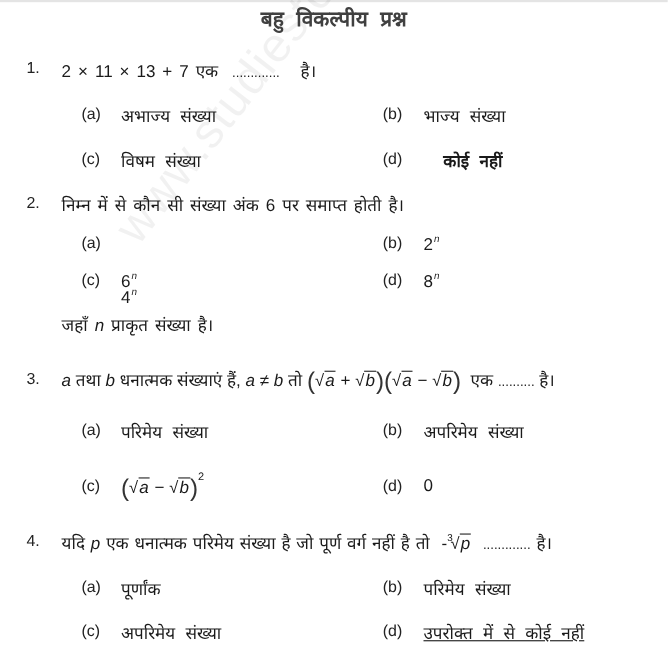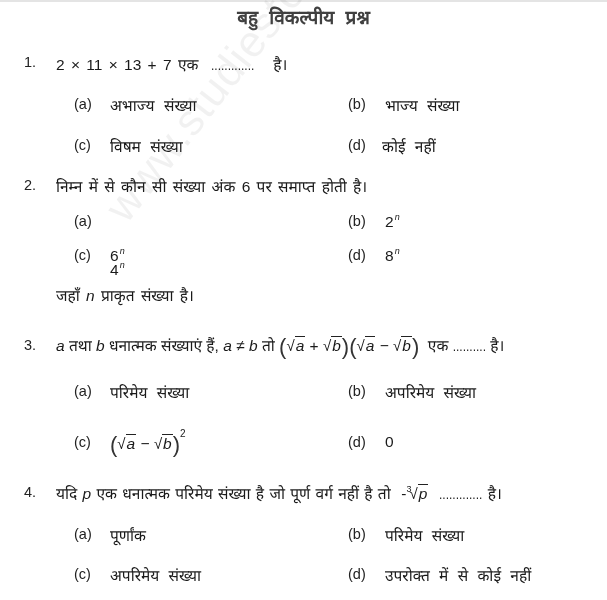--- a/index.html
+++ b/index.html
@@ -123,21 +123,21 @@
   <span class="abs opt-label" style="left:74px; top:96px;">(a)</span>
   <span class="abs opt-text" style="left:110px; top:94px;">अभाज्य संख्या</span>
 
   <span class="abs opt-label" style="left:348px; top:96px;">(b)</span>
   <span class="abs opt-text" style="left:385px; top:94px;">भाज्य संख्या</span>
 
   <span class="abs opt-label" style="left:74px; top:137px;">(c)</span>
   <span class="abs opt-text" style="left:110px; top:135px;">विषम संख्या</span>
 
   <span class="abs opt-label" style="left:348px; top:137px;">(d)</span>
-  <span class="abs opt-text" style="left:382px; top:135px;">कोई नहीं</span>
+  <span class="abs opt-text" style="left:403px; top:135px;font-weight:bold;">कोई नहीं</span>
 </div>
 
 <div>
   <span class="abs qnum" style="left:24px; top:177px;">2.</span>
   <span class="abs qtext" style="left:56px; top:175px;">निम्न में से कौन सी संख्या अंक 6 पर समाप्त होती है।</span>
 
   <span class="abs opt-label" style="left:74px; top:213px;">(a)</span>
   <span class="abs opt-text" style="left:110px; top:212px;margin-top:48px;"><span>4</span><sup class="n">n</sup></span>
 
   <span class="abs opt-label" style="left:348px; top:213px;">(b)</span>
@@ -206,14 +206,14 @@
   <span class="abs opt-label" style="left:74px; top:526px;">(a)</span>
   <span class="abs opt-text" style="left:110px; top:524px;">पूर्णांक</span>
 
   <span class="abs opt-label" style="left:348px; top:526px;">(b)</span>
   <span class="abs opt-text" style="left:385px; top:524px;">परिमेय संख्या</span>
 
   <span class="abs opt-label" style="left:74px; top:566px;">(c)</span>
   <span class="abs opt-text" style="left:110px; top:564px;">अपरिमेय संख्या</span>
 
   <span class="abs opt-label" style="left:348px; top:566px;">(d)</span>
-  <span class="abs opt-text" style="left:385px; top:564px;">उपरोक्त में से कोई नहीं</span>
+  <span class="abs opt-text" style="left:385px; top:564px;text-decoration:underline;">उपरोक्त में से कोई नहीं</span>
 </div>
 
 </body></html>

